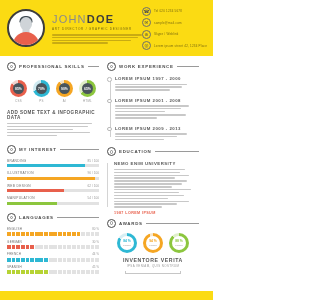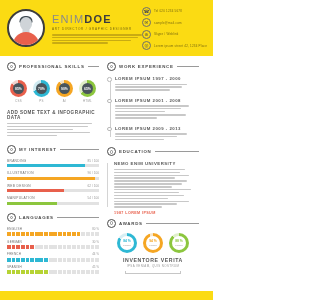--- a/index.html
+++ b/index.html
@@ -203,21 +203,21 @@
 
   <div class="avatar-wrap">
     <div class="av-hair"></div>
     <div class="av-head"></div>
     <div class="av-neck"></div>
     <div class="av-body"></div>
   </div>
 
   <div class="name-block">
     <div class="name">
-      <span>ENIM</span><b>DOE</b>
+      <span>JOHN</span><b>DOE</b>
     </div>
     <div class="job-title">ART DIRECTOR / GRAPHIC DESIGNER</div>
     <div class="head-para">
       <i style="width:100%"></i>
         <i style="width:96%"></i>
         <i style="width:88%"></i>
         <i style="width:62%"></i>
     </div>
   </div>
 

